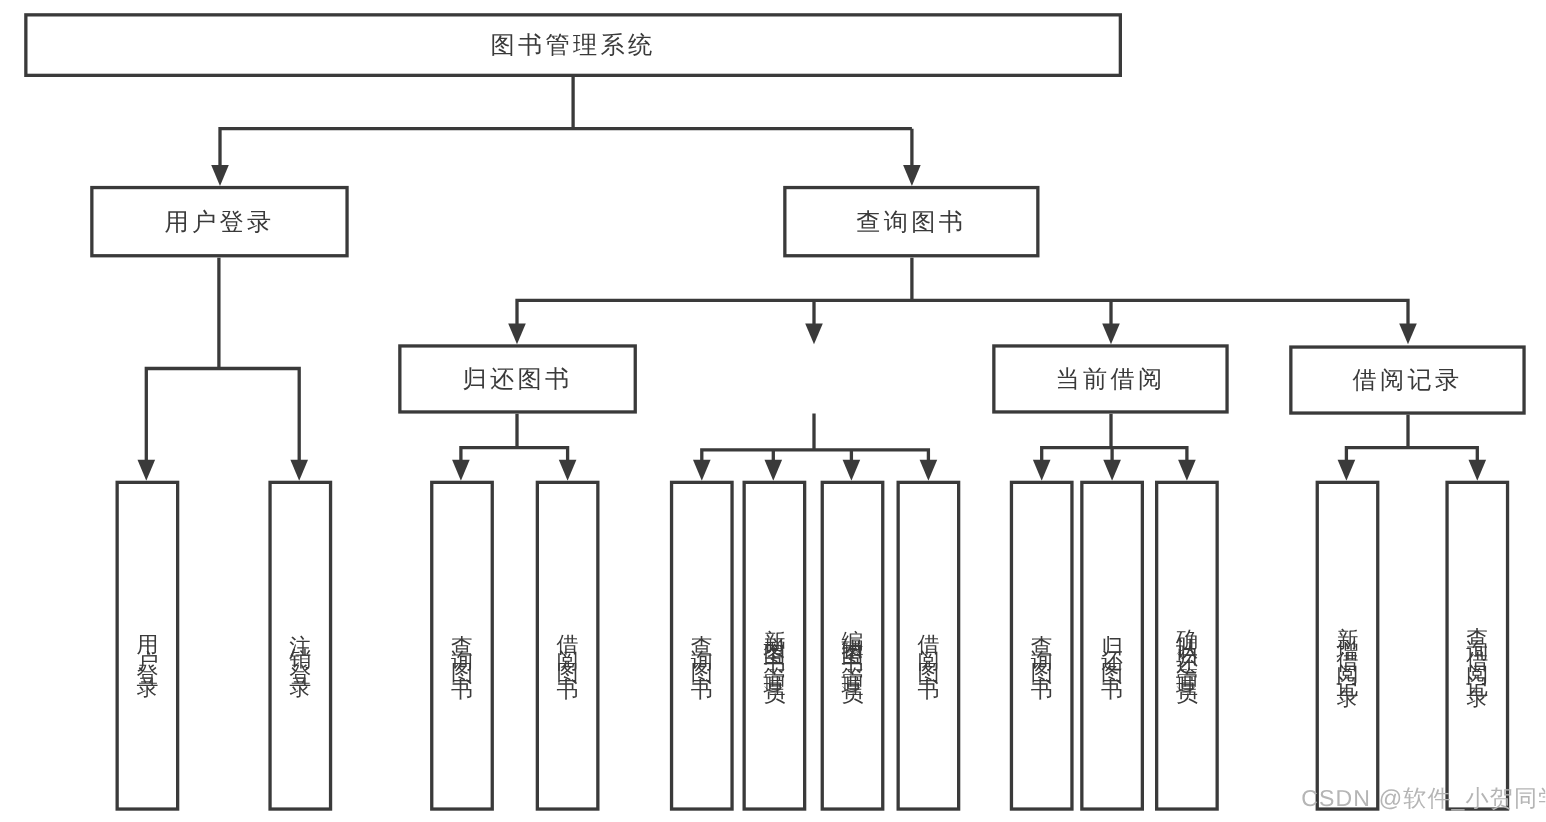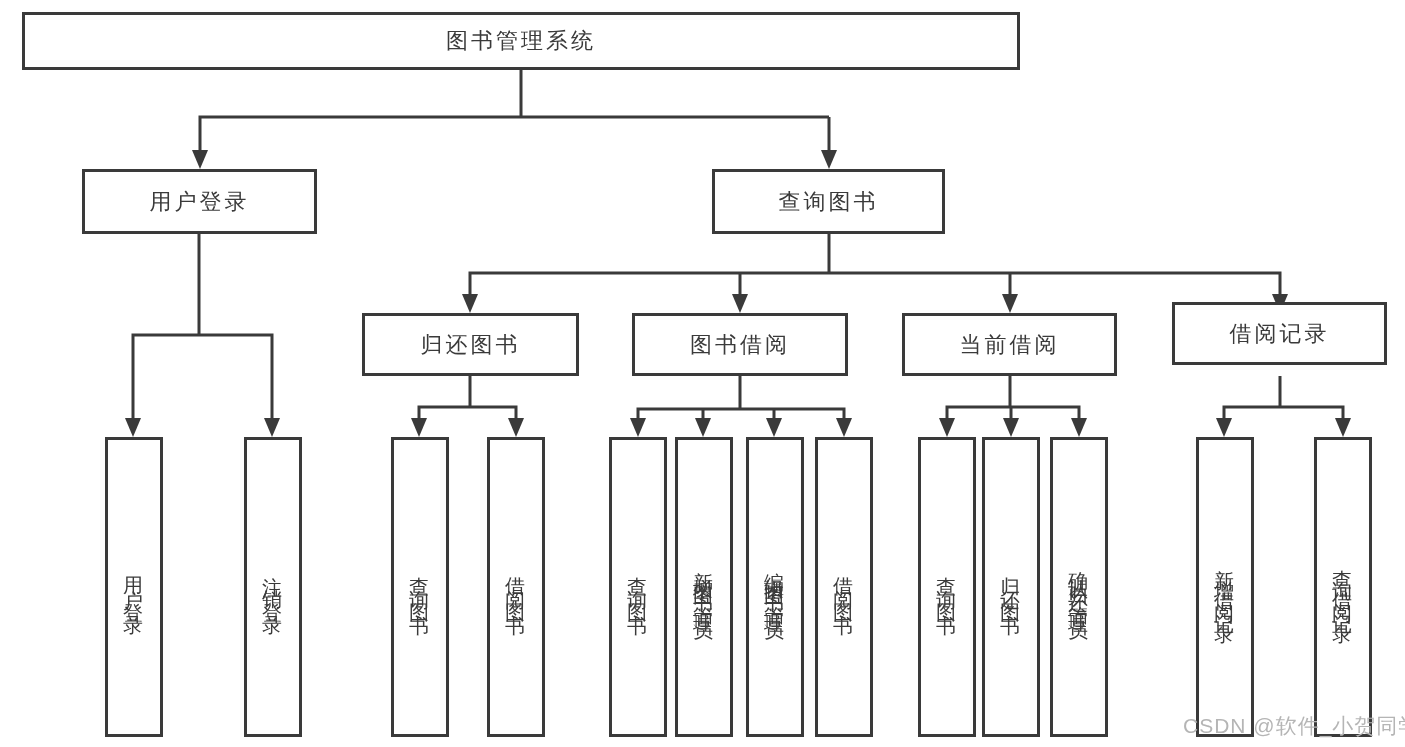--- a/index.html
+++ b/index.html
@@ -100,27 +100,24 @@
   <div class="node hbox" style="left:82px;top:169px;width:235px;height:65px;">
     <span>用户登录</span>
   </div>
   <div class="node hbox" style="left:712px;top:169px;width:233px;height:65px;">
     <span>查询图书</span>
   </div>
 
   <div class="node hbox" style="left:362px;top:313px;width:217px;height:63px;">
     <span>归还图书</span>
   </div>
-  <div class="node hbox" style="left:632px;top:313px;width:216px;height:63px;">
-    <span>图书借阅</span>
-  </div>
   <div class="node hbox" style="left:902px;top:313px;width:215px;height:63px;text-align:right;">
     <span>当前借阅</span>
   </div>
-  <div class="node hbox" style="left:1172px;top:302px;width:215px;height:63px;">
+  <div class="node hbox" style="left:1172px;top:314px;width:215px;height:63px;">
     <span>借阅记录</span>
   </div>
 
   <div class="node vbox ls4" style="left:105px;">
     <span>用户登录</span>
   </div>
   <div class="node vbox ls4" style="left:244px;">
     <span>注销登录</span>
   </div>
 

